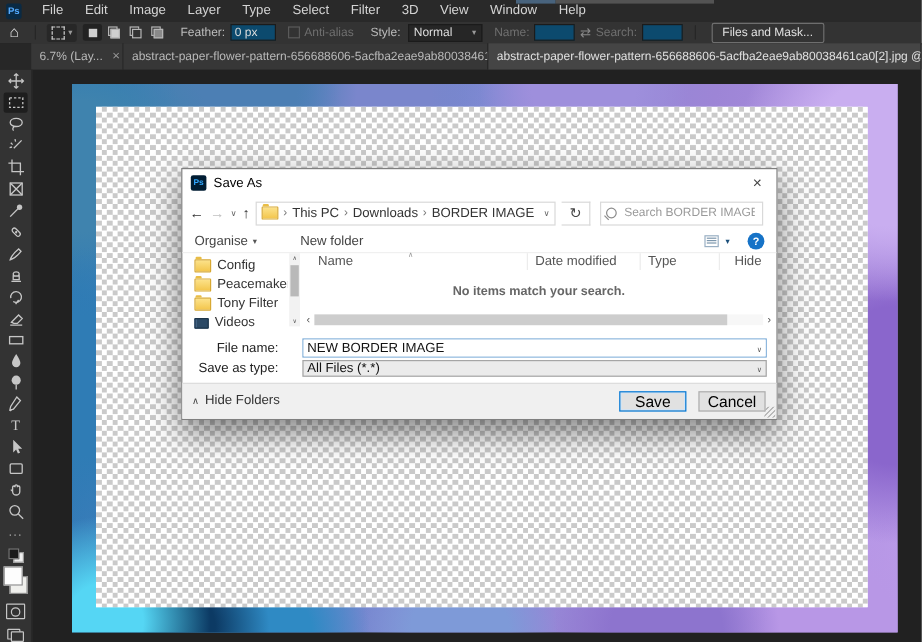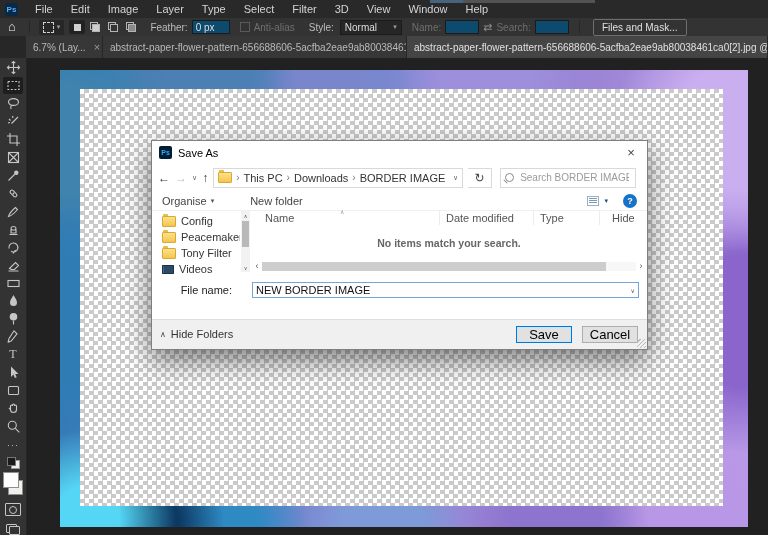--- a/index.html
+++ b/index.html
@@ -488,20 +488,27 @@
     </div>
   </div>
 
   <div class="fn-row">
     <span class="fn-label">File name:</span>
     <span class="fn-input">
       <input value="NEW BORDER IMAGE" style="">
       <span class="combo-caret">∨</span>
     </span>
   </div>
+  <div class="st-row">
+    <span class="fn-label">Save as type:</span>
+    <span class="st-select">
+      <span>All Files (*.*)</span>
+      <span class="combo-caret">∨</span>
+    </span>
+  </div>
 
   <div class="footer">
     <span class="hidefolders">
       <span class="hf-caret">∧</span>
       <span>Hide Folders</span>
     </span>
     <span class="btn save">Save</span>
     <span class="btn cancel">Cancel</span>
     <span class="grip"></span>
   </div>

